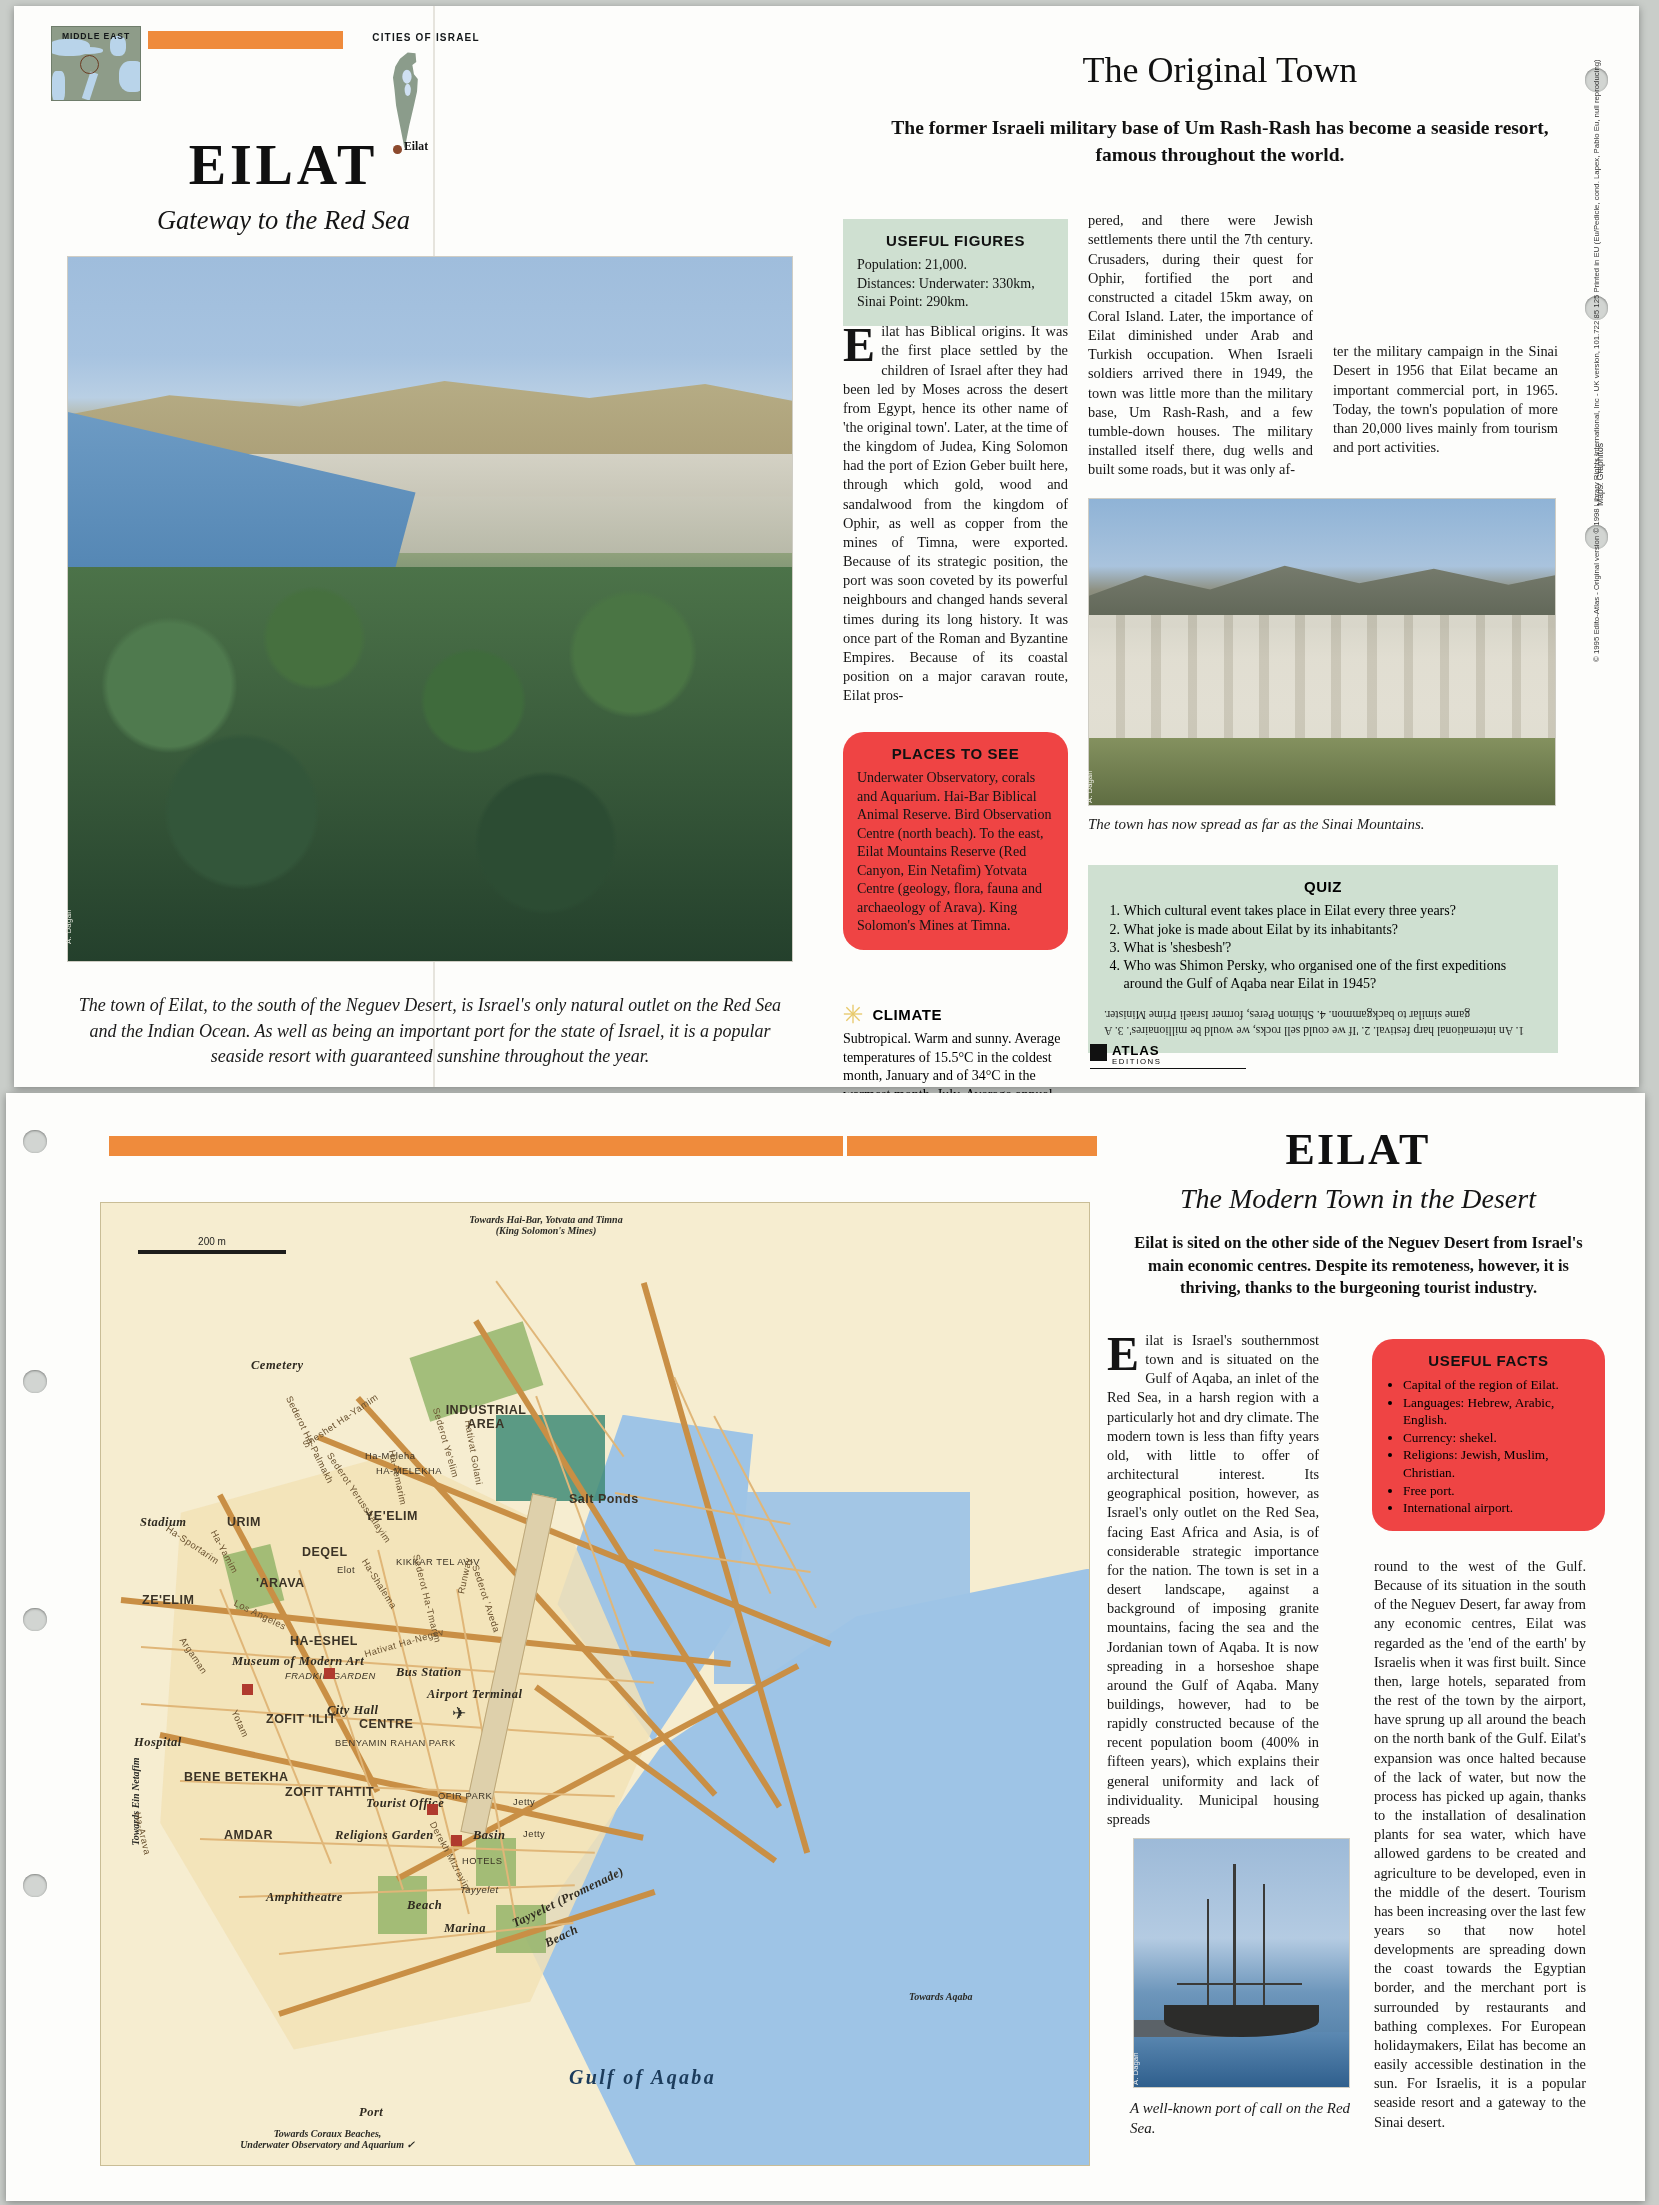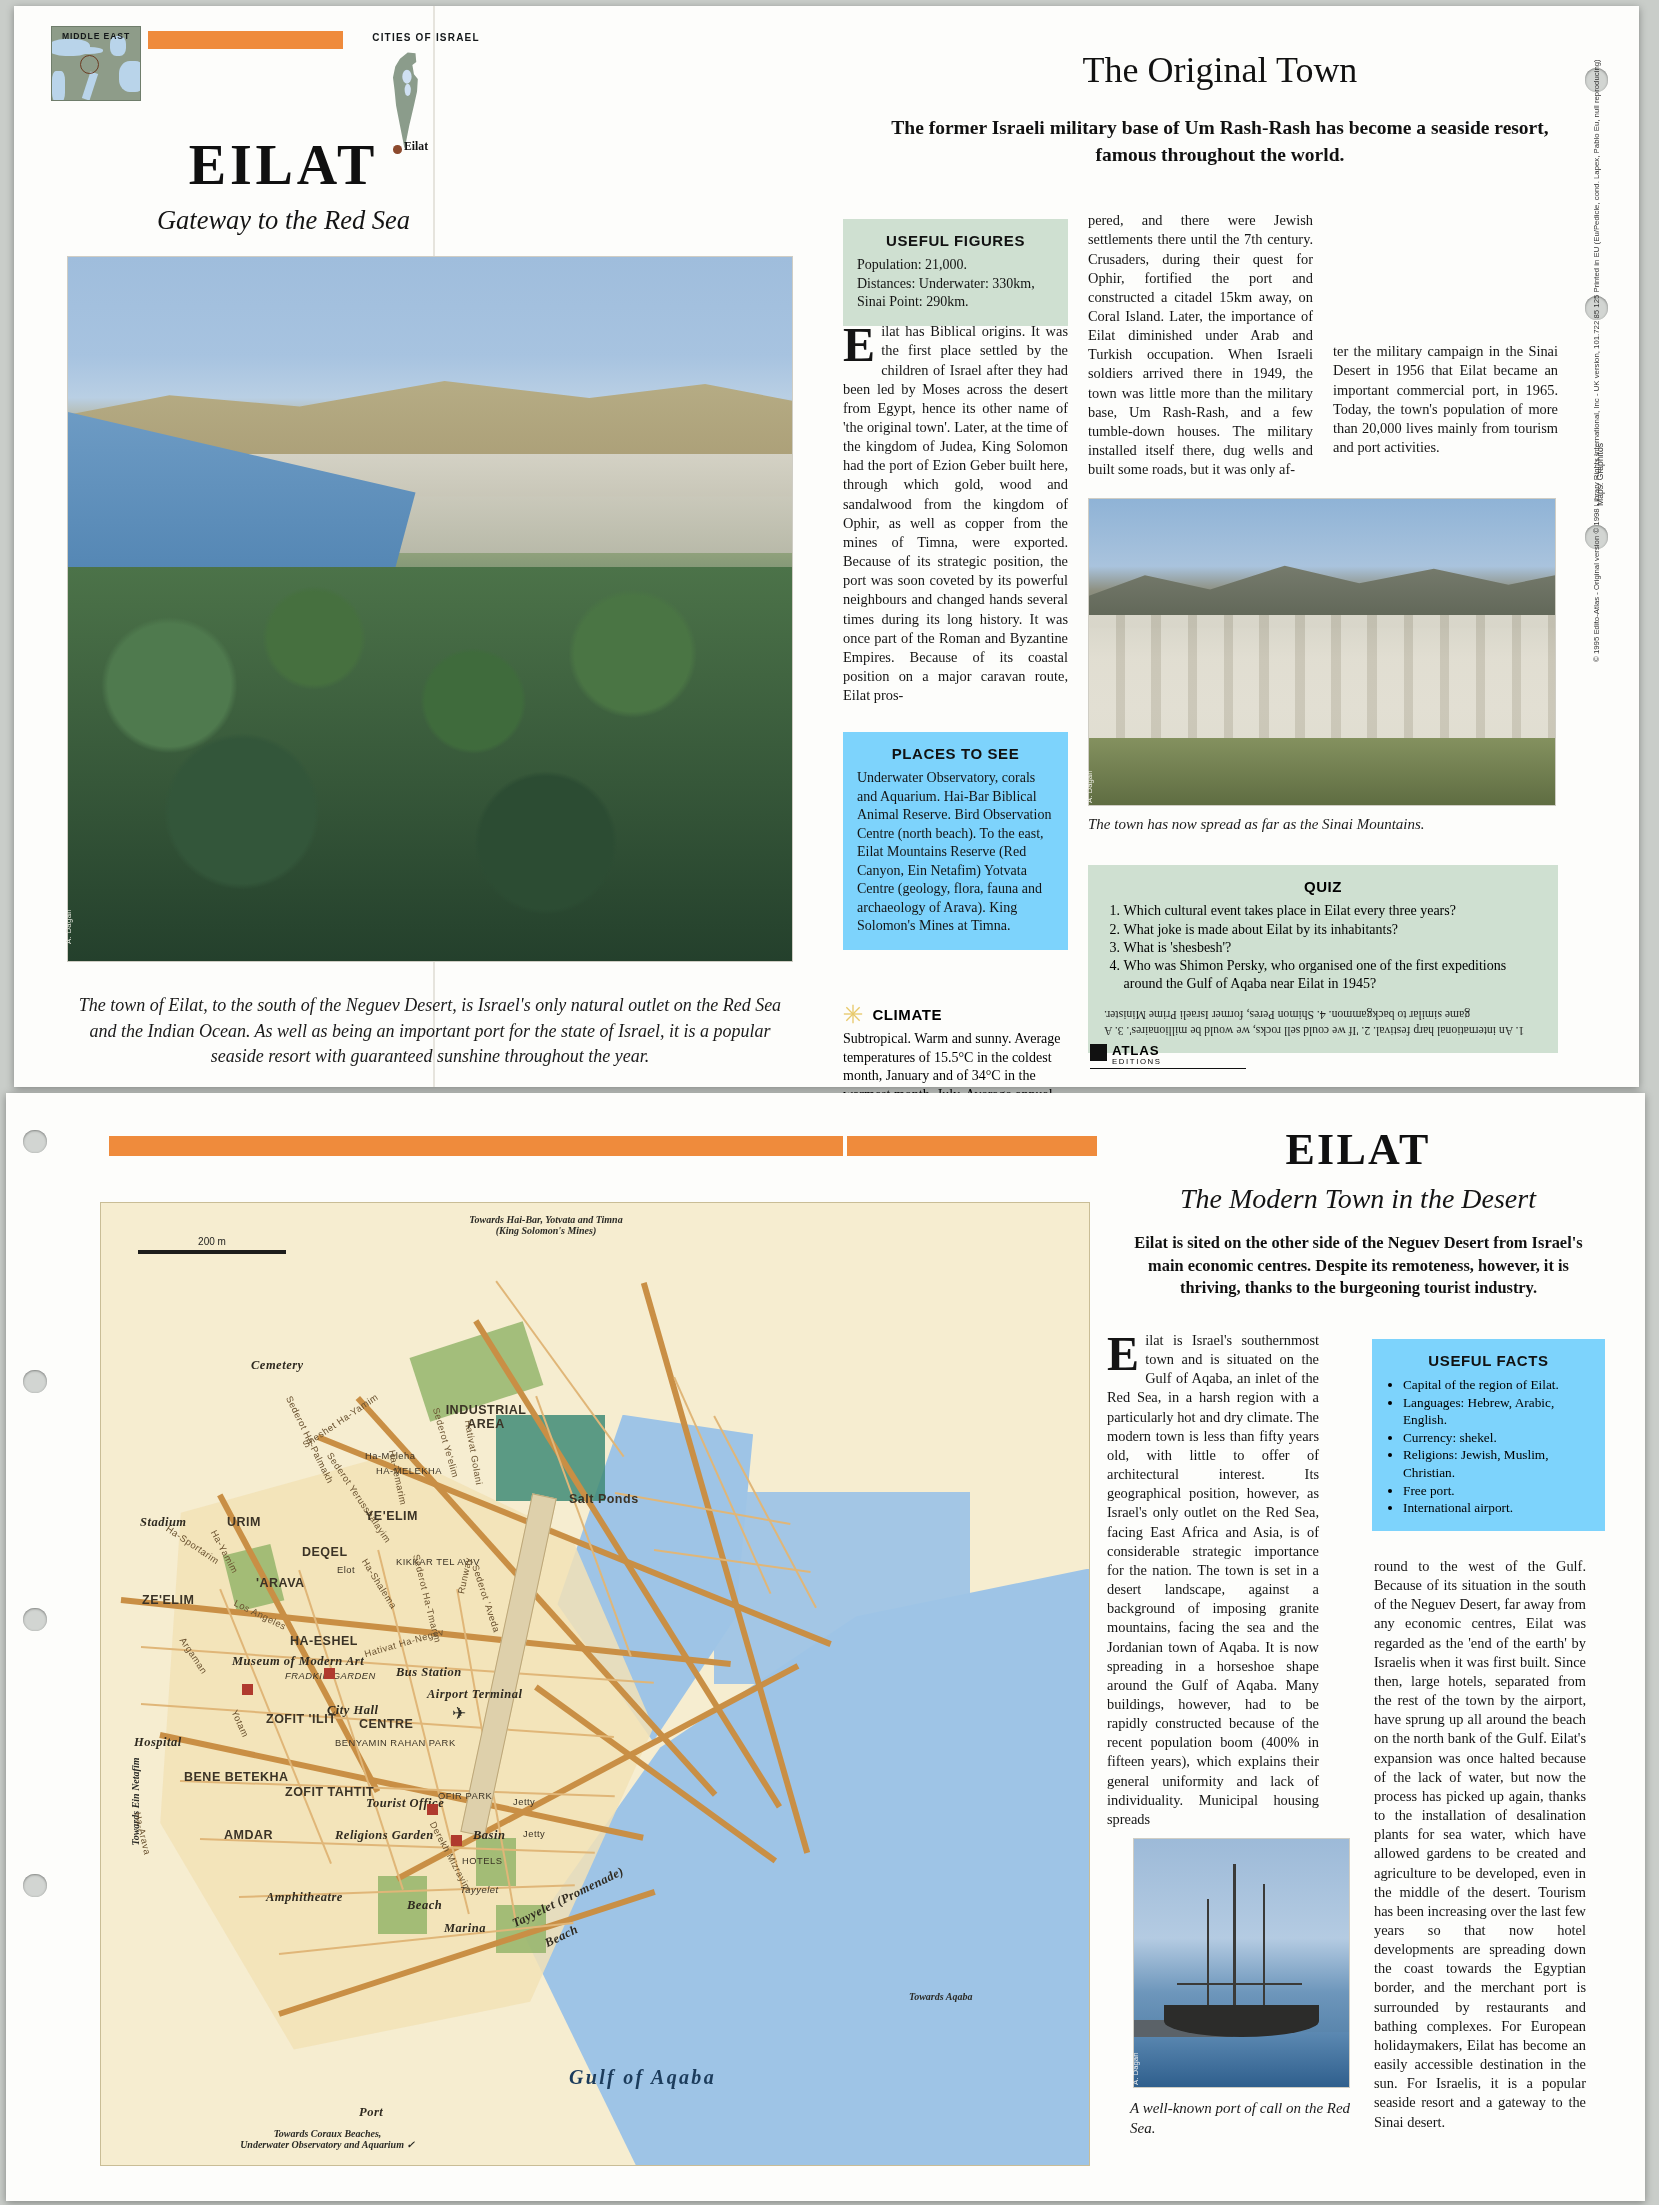--- a/index.html
+++ b/index.html
@@ -133,21 +133,21 @@
 
   .infobox { position:absolute; padding:12.5px 14px 14px; }
   .infobox h4 {
     margin:0 0 7.8px; text-align:center;
     font-family:"Liberation Sans", sans-serif; font-weight:bold;
     font-size:15px; letter-spacing:0.6px; color:#111;
   }
   .infobox p { margin:0; font-size:14px; line-height:1.32; color:#141414; }
   .green { background:#cfe0d1; }
   .grey  { background:#c4c6c6; }
-  .cream { background:#7dd3fc; }
+  .cream { background:#ef4444;border-radius:21px; }
 
   #box-figures   { left:829px; top:213px; width:225px; }
   #box-resources { left:1319px; top:203px; width:225px; }
   #box-places    { left:829px; top:726px; width:225px; }
   #box-facts     { left:1372px; top:1339px; width:233px; }
 
   .col { position:absolute; font-size:14.4px; line-height:1.33;
          text-align:justify; color:#141414; }
   .dropcap::first-letter {
     float:left; font-size:48px; line-height:.82; padding:3.1px 6.2px 0 0;

